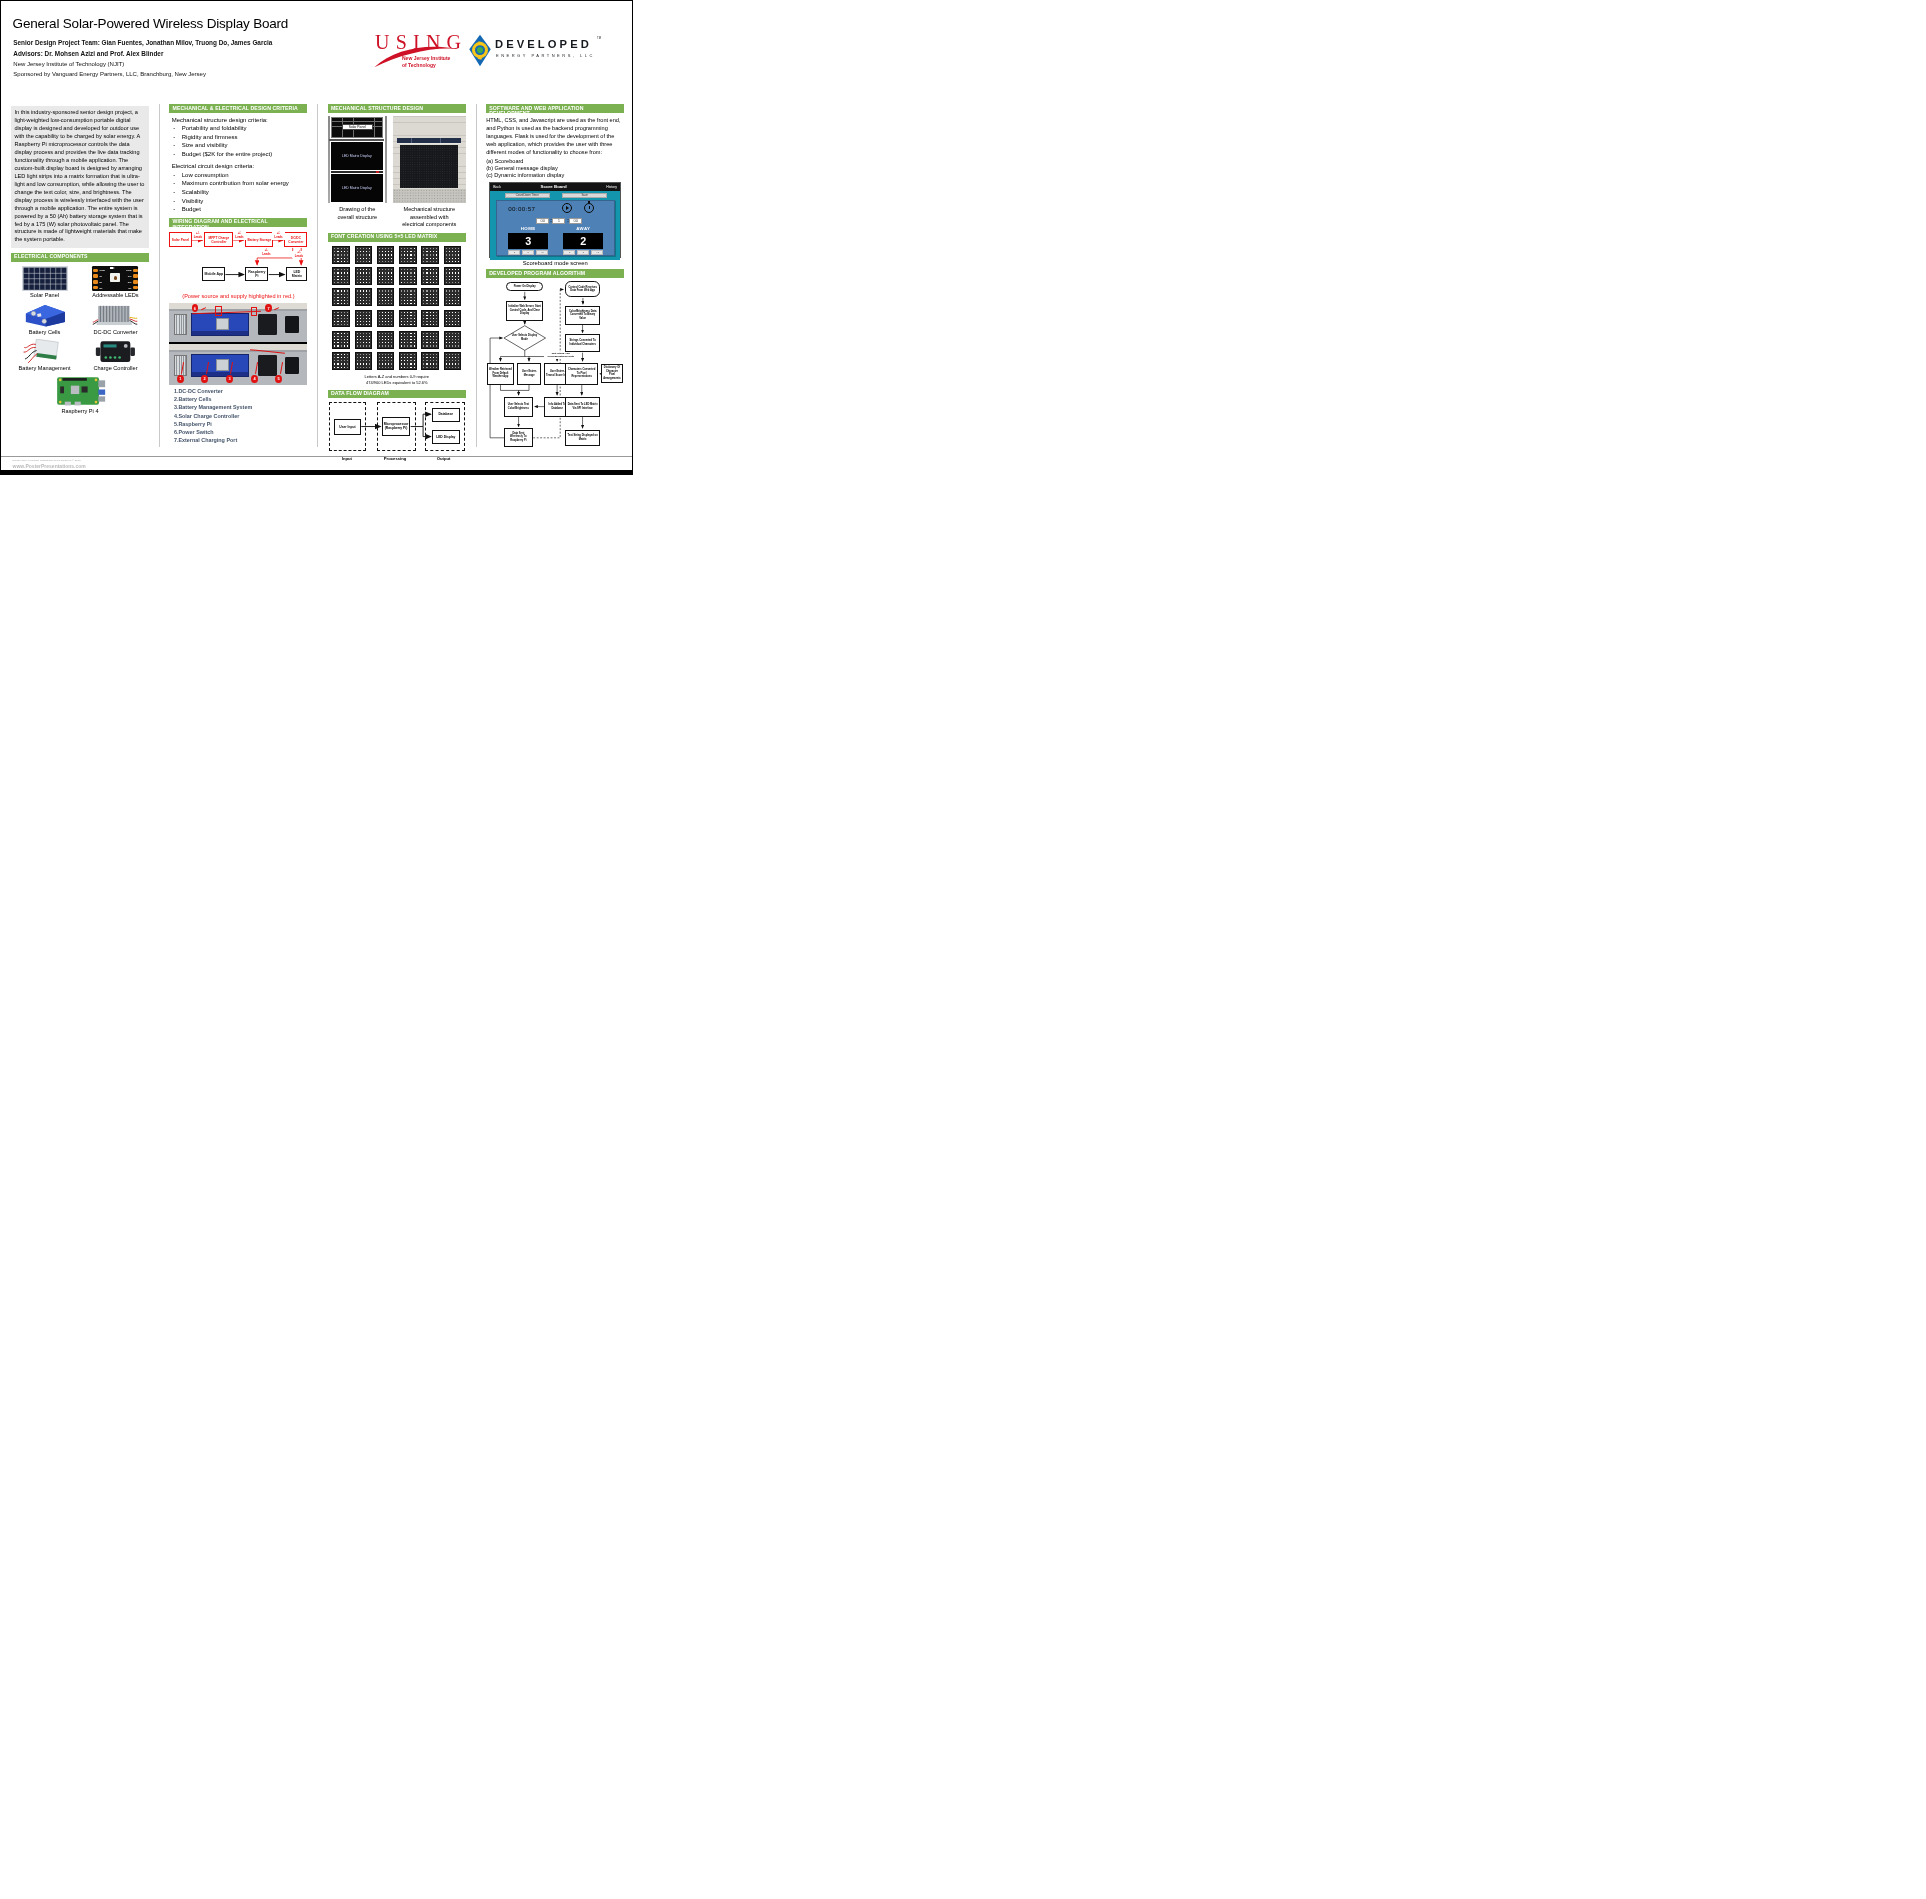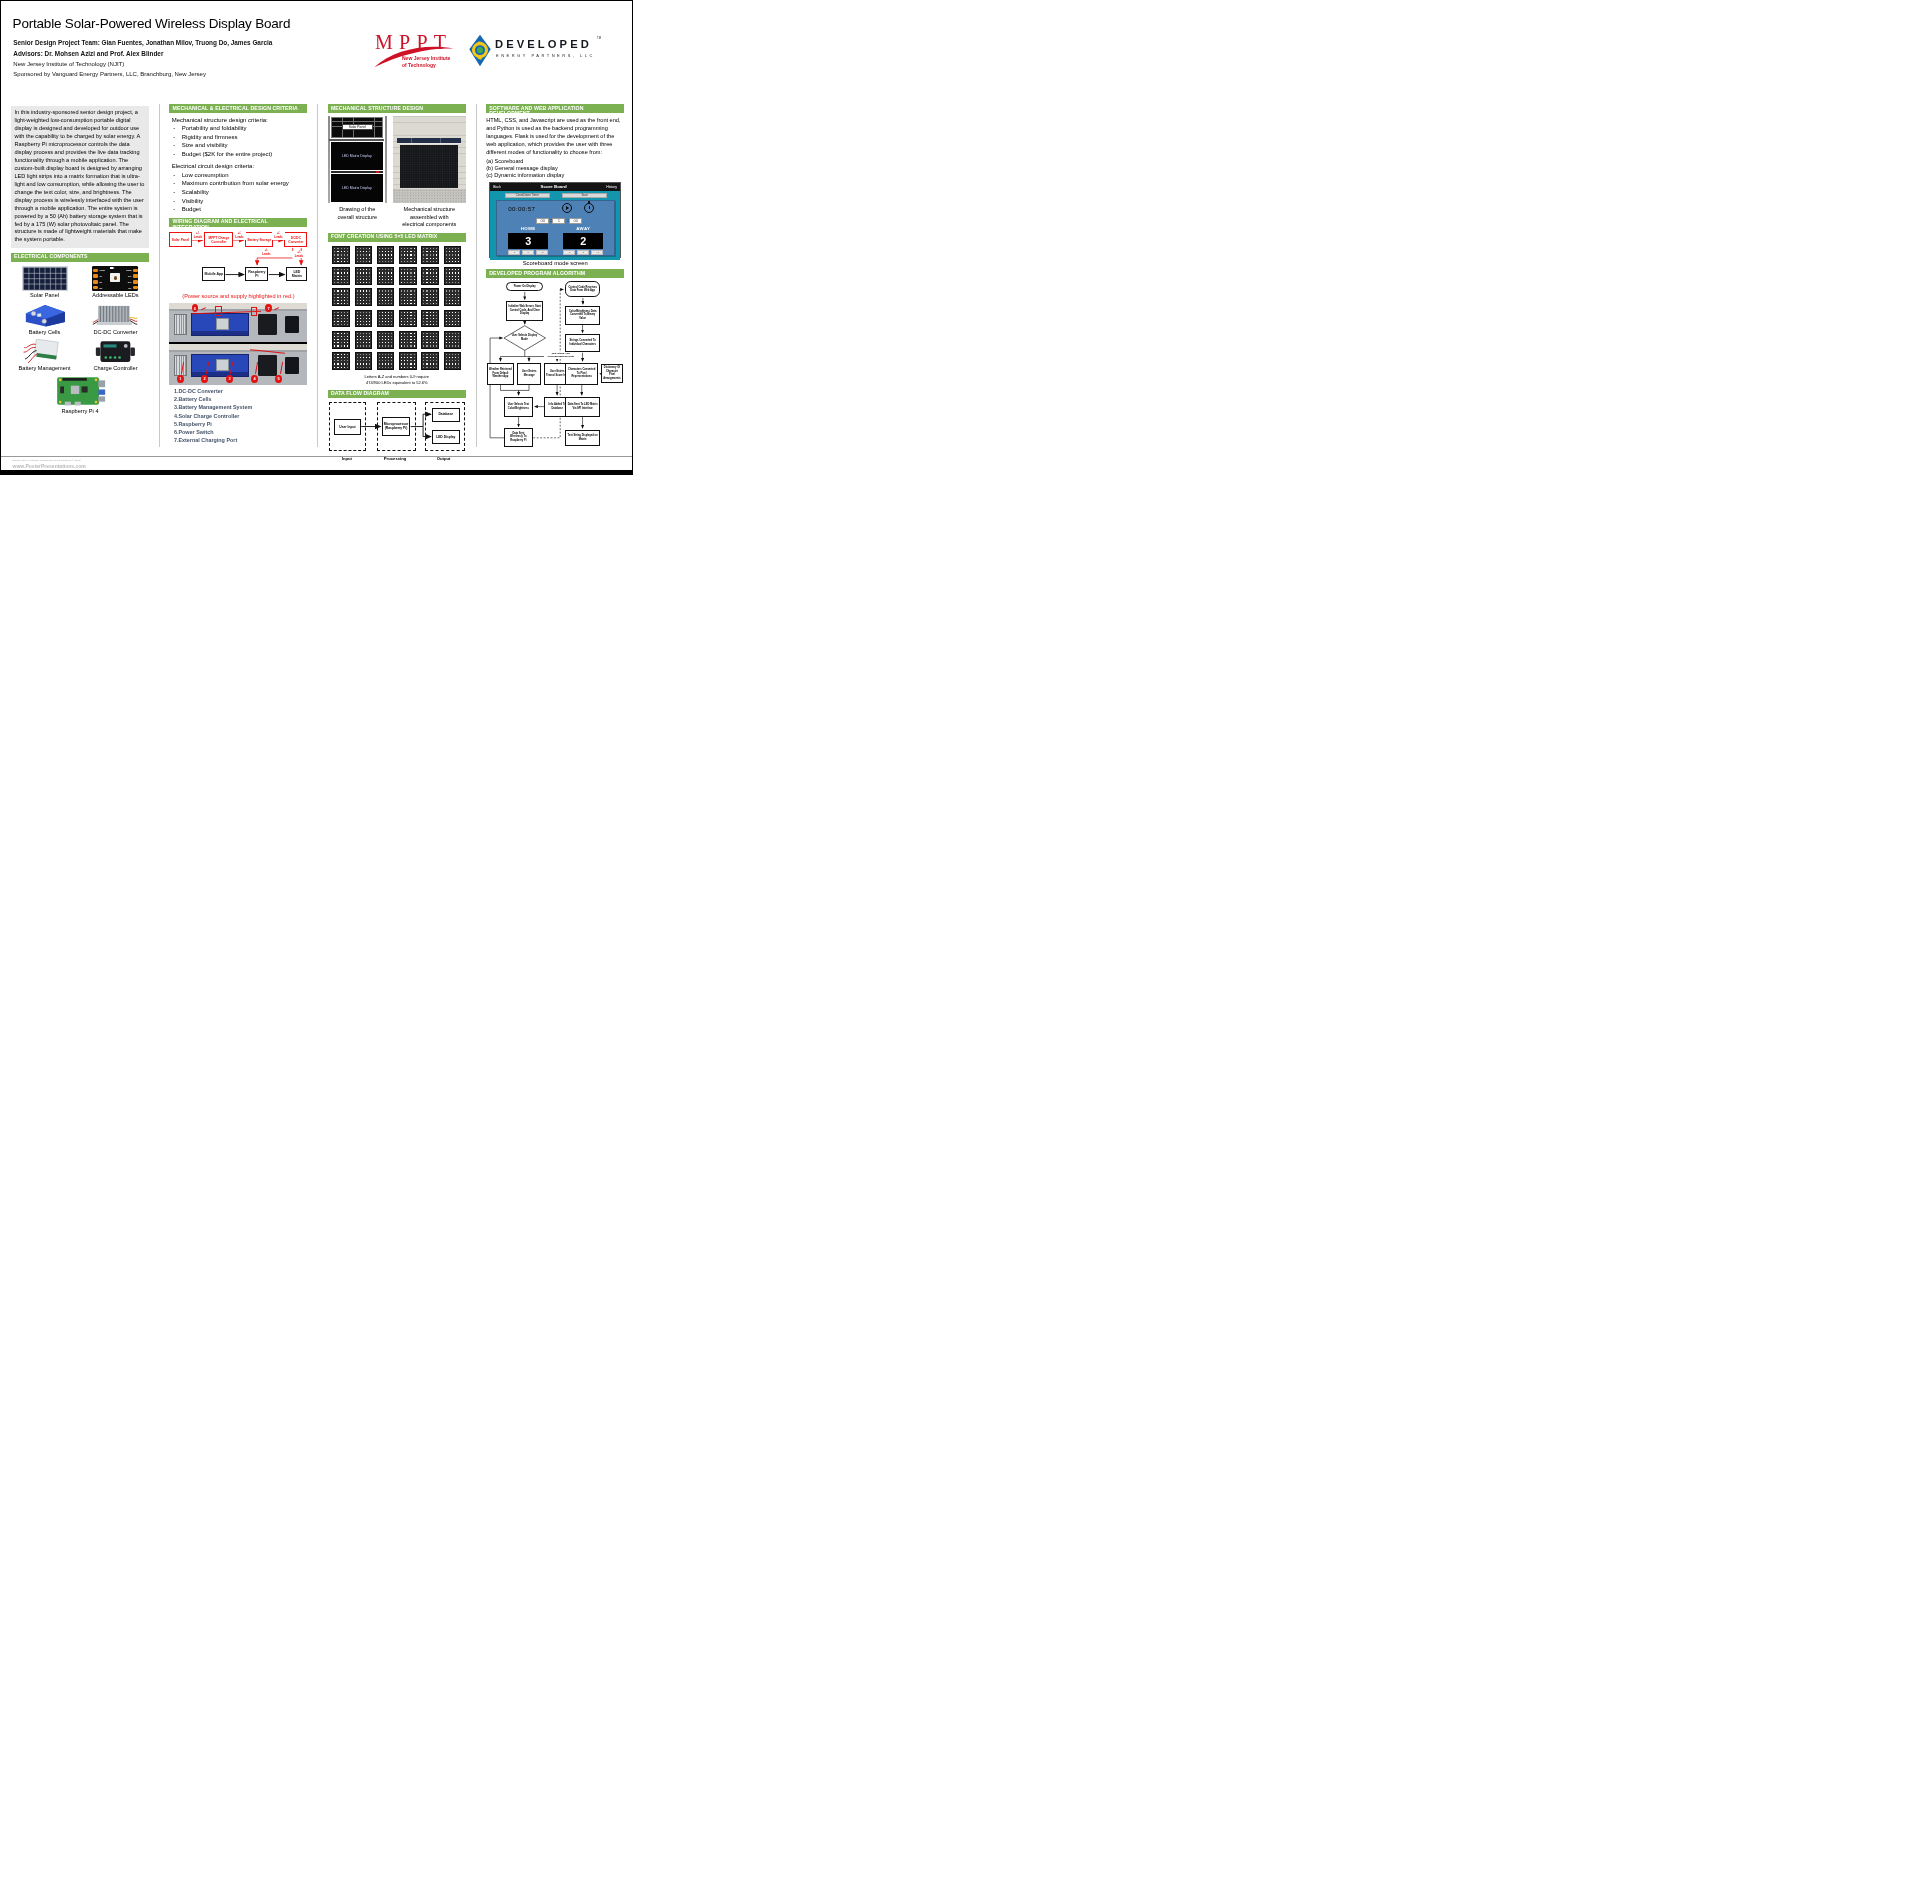--- a/index.html
+++ b/index.html
@@ -171,31 +171,31 @@
   #footer-rule { position:absolute; left:0; bottom:17.7px; width:100%; height:0.4px; background:#9a9a9a; }
   #footer-text1 { position:absolute; left:11.6px; bottom:11.6px; font-size:2.5px; font-weight:bold; color:#b4b4b4; letter-spacing:0.1px; }
   #footer-text2 { position:absolute; left:11.6px; bottom:4.6px; font-size:5px; font-weight:bold; color:#b9b9b9; }
   #bottom-bar { position:absolute; left:0; bottom:0; width:100%; height:3.9px; background:#000; }
 </style>
 </head>
 <body>
 
 <div id="poster">
 
-  <div id="page-title">Portable Solar-Powered Wireless Display Board</div>
+  <div id="page-title">General Solar-Powered Wireless Display Board</div>
   <div id="team-line" class="hdr-line">Senior Design Project Team: Gian Fuentes, Jonathan Milov, Truong Do, James Garcia</div>
   <div id="advisors-line" class="hdr-line">Advisors: Dr. Mohsen Azizi and Prof. Alex Blinder</div>
   <div id="institution-line" class="hdr-line">New Jersey Institute of Technology (NJIT)</div>
   <div id="sponsor-line" class="hdr-line">Sponsored by Vanguard Energy Partners, LLC, Branchburg, New Jersey</div>
 
   <div id="njit-logo">
     <svg id="njit-swoosh" width="87" height="39" viewBox="0 0 225 100">
       <path d="M6 88 C 55 42, 140 26, 212 40 C 150 36, 70 56, 6 88 Z" fill="#CE1126"></path>
     </svg>
-    <div id="njit-acronym">MPPT</div>
+    <div id="njit-acronym">USING</div>
     <div id="njit-sub">
       <div>New Jersey Institute</div>
       <div>of Technology</div>
     </div>
   </div>
 
   <div id="vanguard-logo">
     <svg id="vg-icon" width="24" height="33" viewBox="0 0 62 86">
       <polygon points="31,2 59,40 31,84 3,40" fill="#1468b3"></polygon>
       <circle cx="31" cy="42" r="17" fill="none" stroke="#f5c51a" stroke-width="8"></circle>

